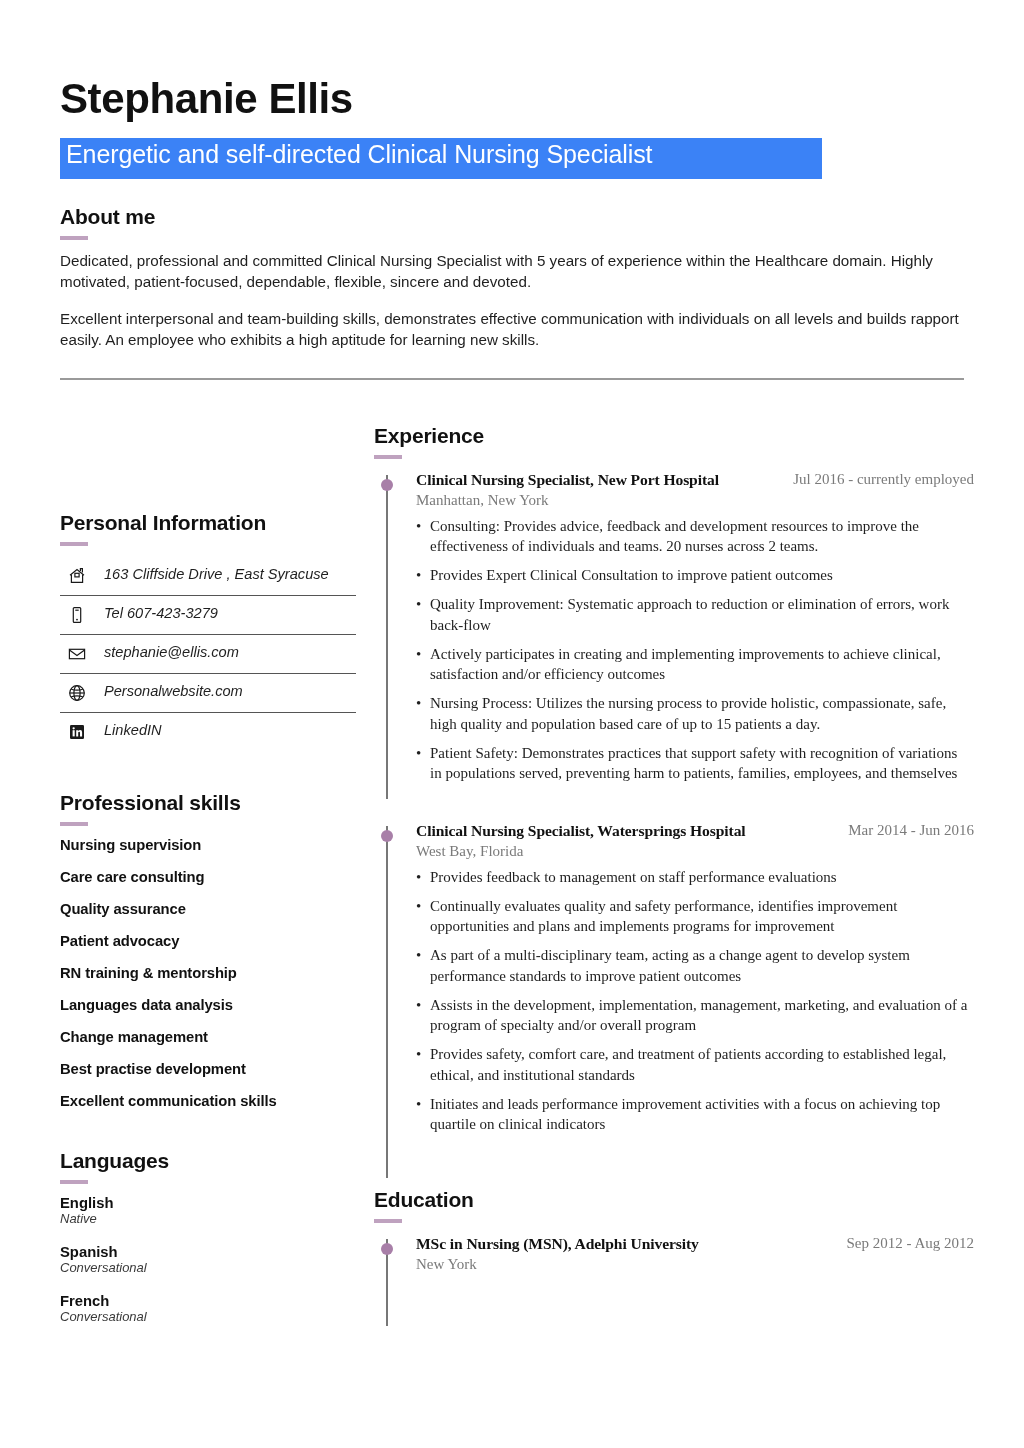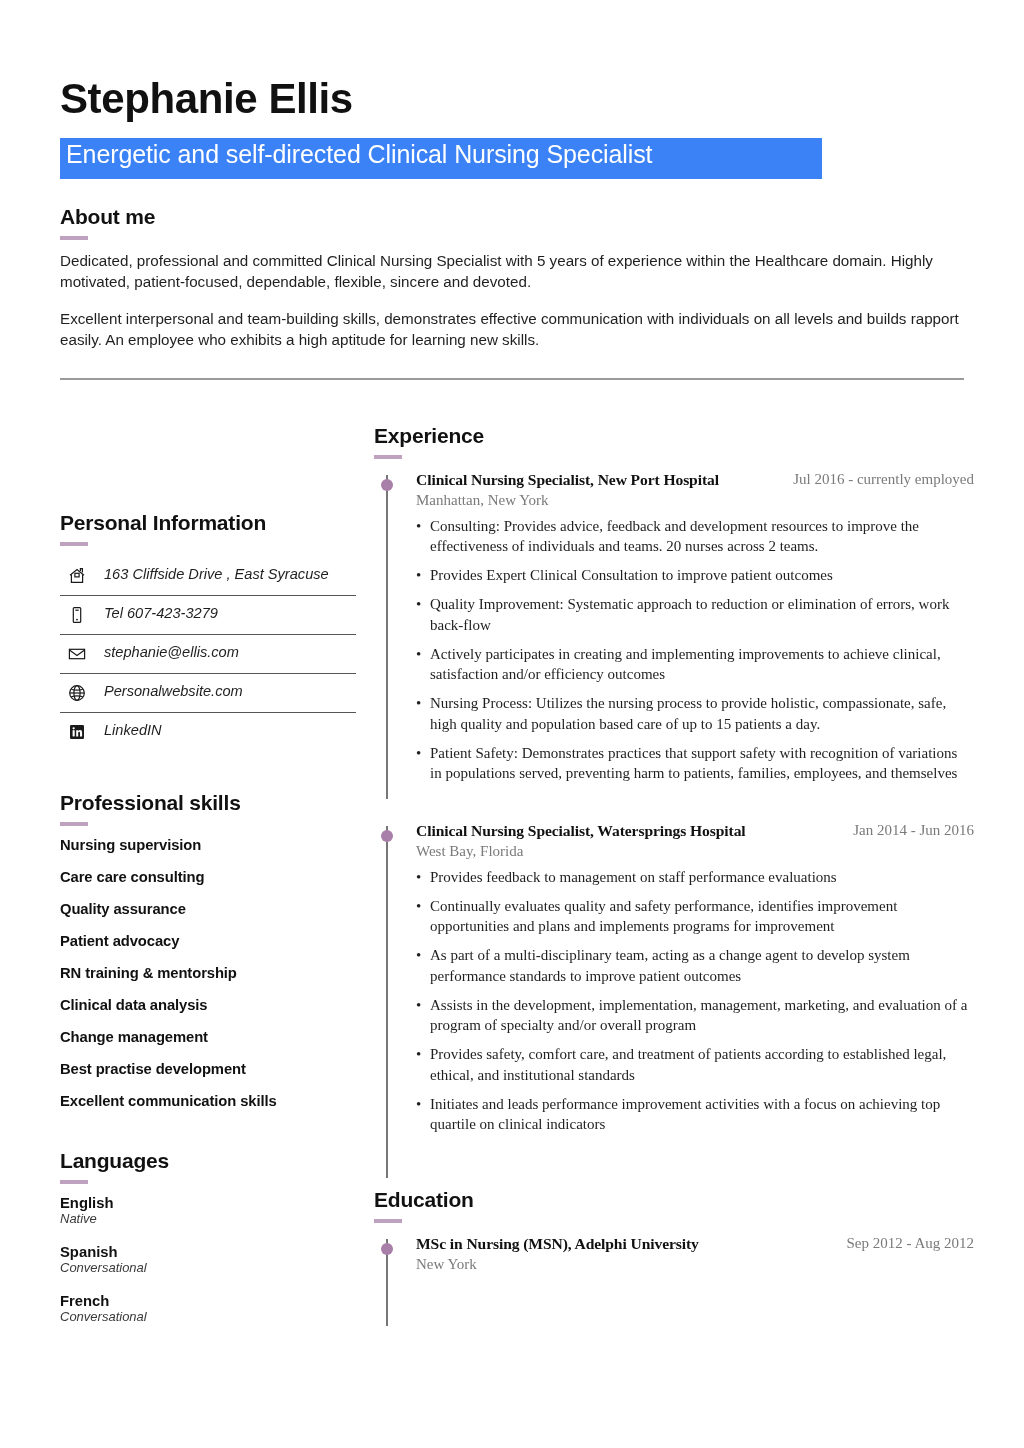--- a/index.html
+++ b/index.html
@@ -306,21 +306,21 @@
       </div>
 
       <div class="skills-block">
         <div class="section-heading">Professional skills</div>
         <div class="accent-rule"></div>
         <div class="skill-item">Nursing supervision</div>
         <div class="skill-item">Care care consulting</div>
         <div class="skill-item">Quality assurance</div>
         <div class="skill-item">Patient advocacy</div>
         <div class="skill-item">RN training &amp; mentorship</div>
-        <div class="skill-item">Clinical data analysis</div>
+        <div class="skill-item">Languages data analysis</div>
         <div class="skill-item">Change management</div>
         <div class="skill-item">Best practise development</div>
         <div class="skill-item">Excellent communication skills</div>
       </div>
 
       <div class="lang-block">
         <div class="section-heading">Languages</div>
         <div class="accent-rule"></div>
         <div class="lang-item">
           <div class="lang-name">English</div>
@@ -362,21 +362,21 @@
               <li>Nursing Process: Utilizes the nursing process to provide holistic, compassionate, safe, high quality and population based care of up to 15 patients a day.</li>
               <li>Patient Safety: Demonstrates practices that support safety with recognition of variations in populations served, preventing harm to patients, families, employees, and themselves</li>
             </ul>
           </div>
 
           <div class="tl-entry exp-entry last">
             <div class="tl-line"></div>
             <div class="tl-dot"></div>
             <div class="entry-head">
               <div class="entry-title">Clinical Nursing Specialist, Watersprings Hospital</div>
-              <div class="entry-date">Jan 2014 - Jun 2016</div>
+              <div class="entry-date">Mar 2014 - Jun 2016</div>
             </div>
             <div class="entry-place">West Bay, Florida</div>
             <ul class="bullets">
               <li>Provides feedback to management on staff performance evaluations</li>
               <li>Continually evaluates quality and safety performance, identifies improvement opportunities and plans and implements programs for improvement</li>
               <li>As part of a multi-disciplinary team, acting as a change agent to develop system performance standards to improve patient outcomes</li>
               <li>Assists in the development, implementation, management, marketing, and evaluation of a program of specialty and/or overall program</li>
               <li>Provides safety, comfort care, and treatment of patients according to established legal, ethical, and institutional standards</li>
               <li>Initiates and leads performance improvement activities with a focus on achieving top quartile on clinical indicators</li>
             </ul>

